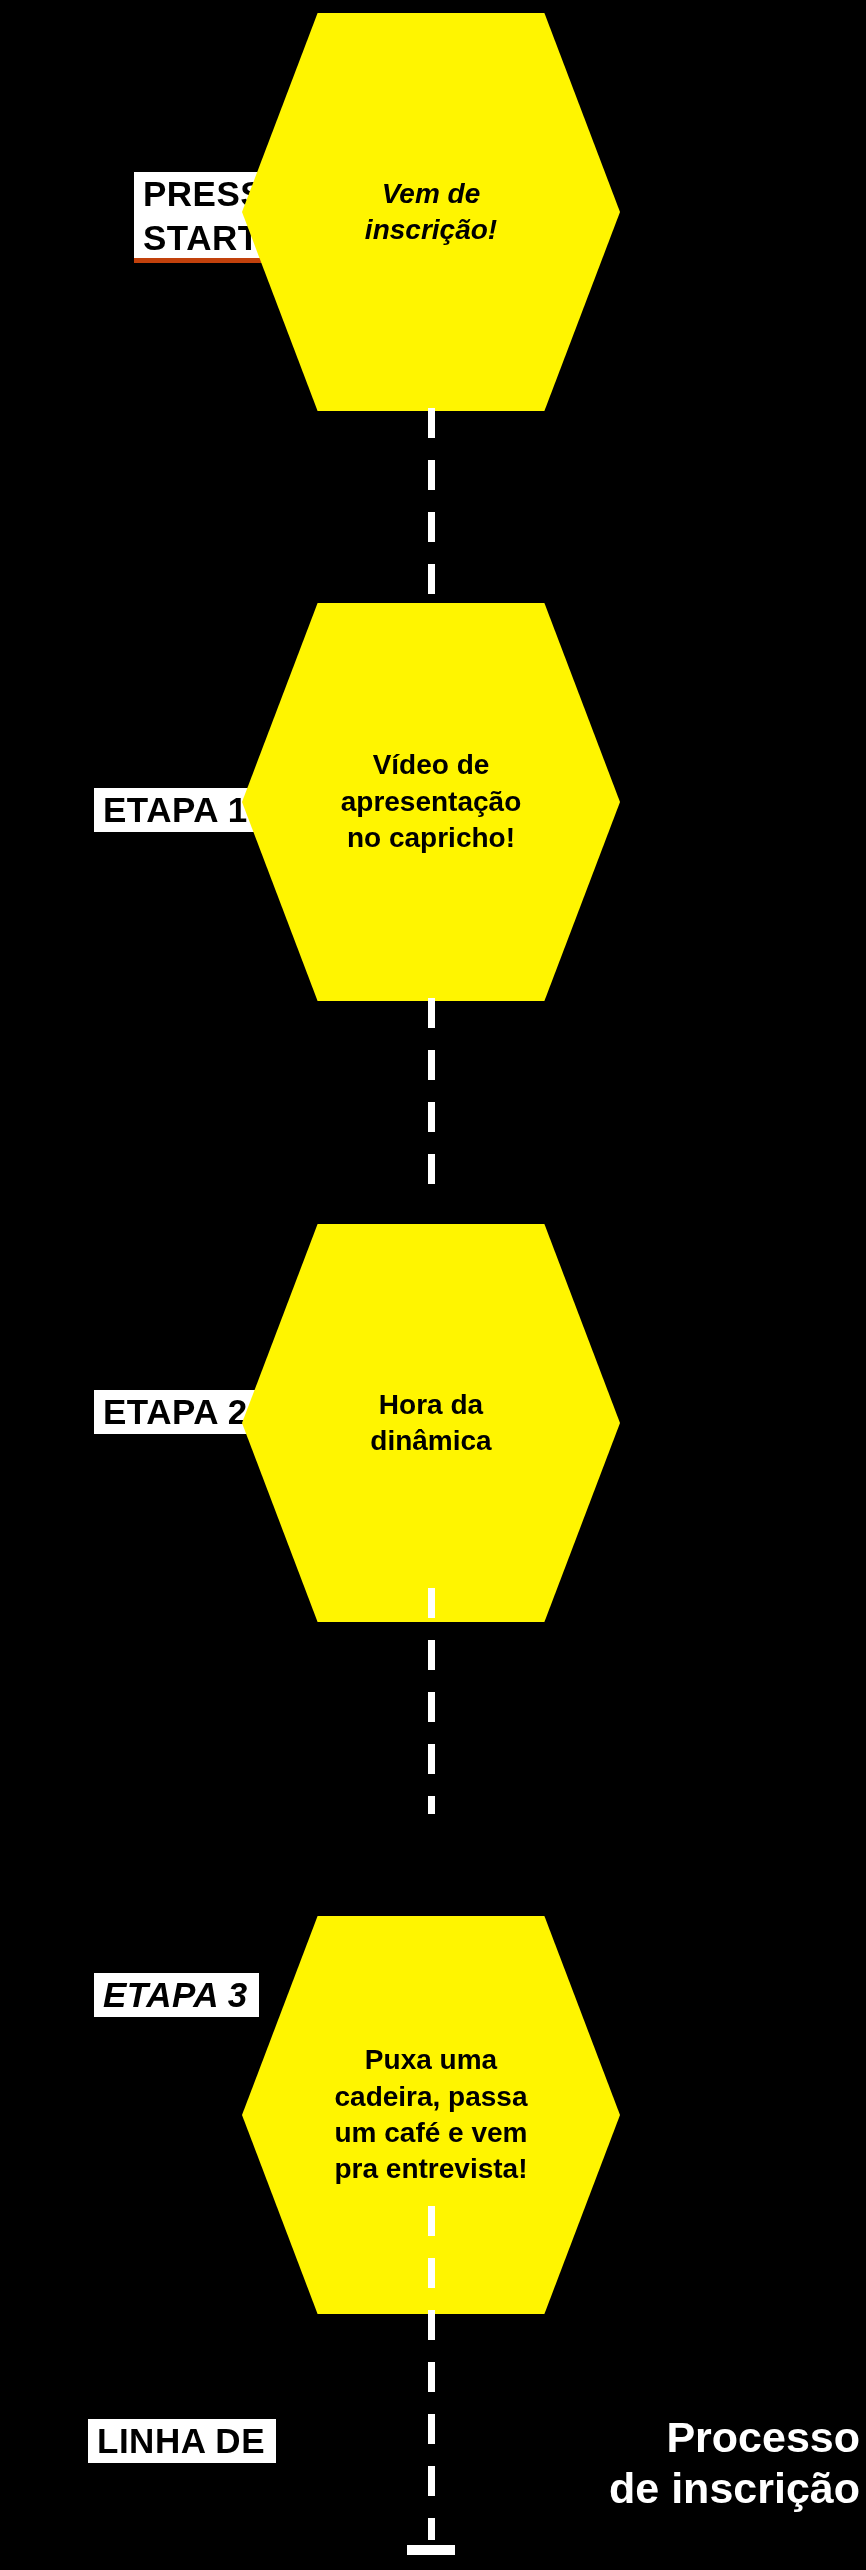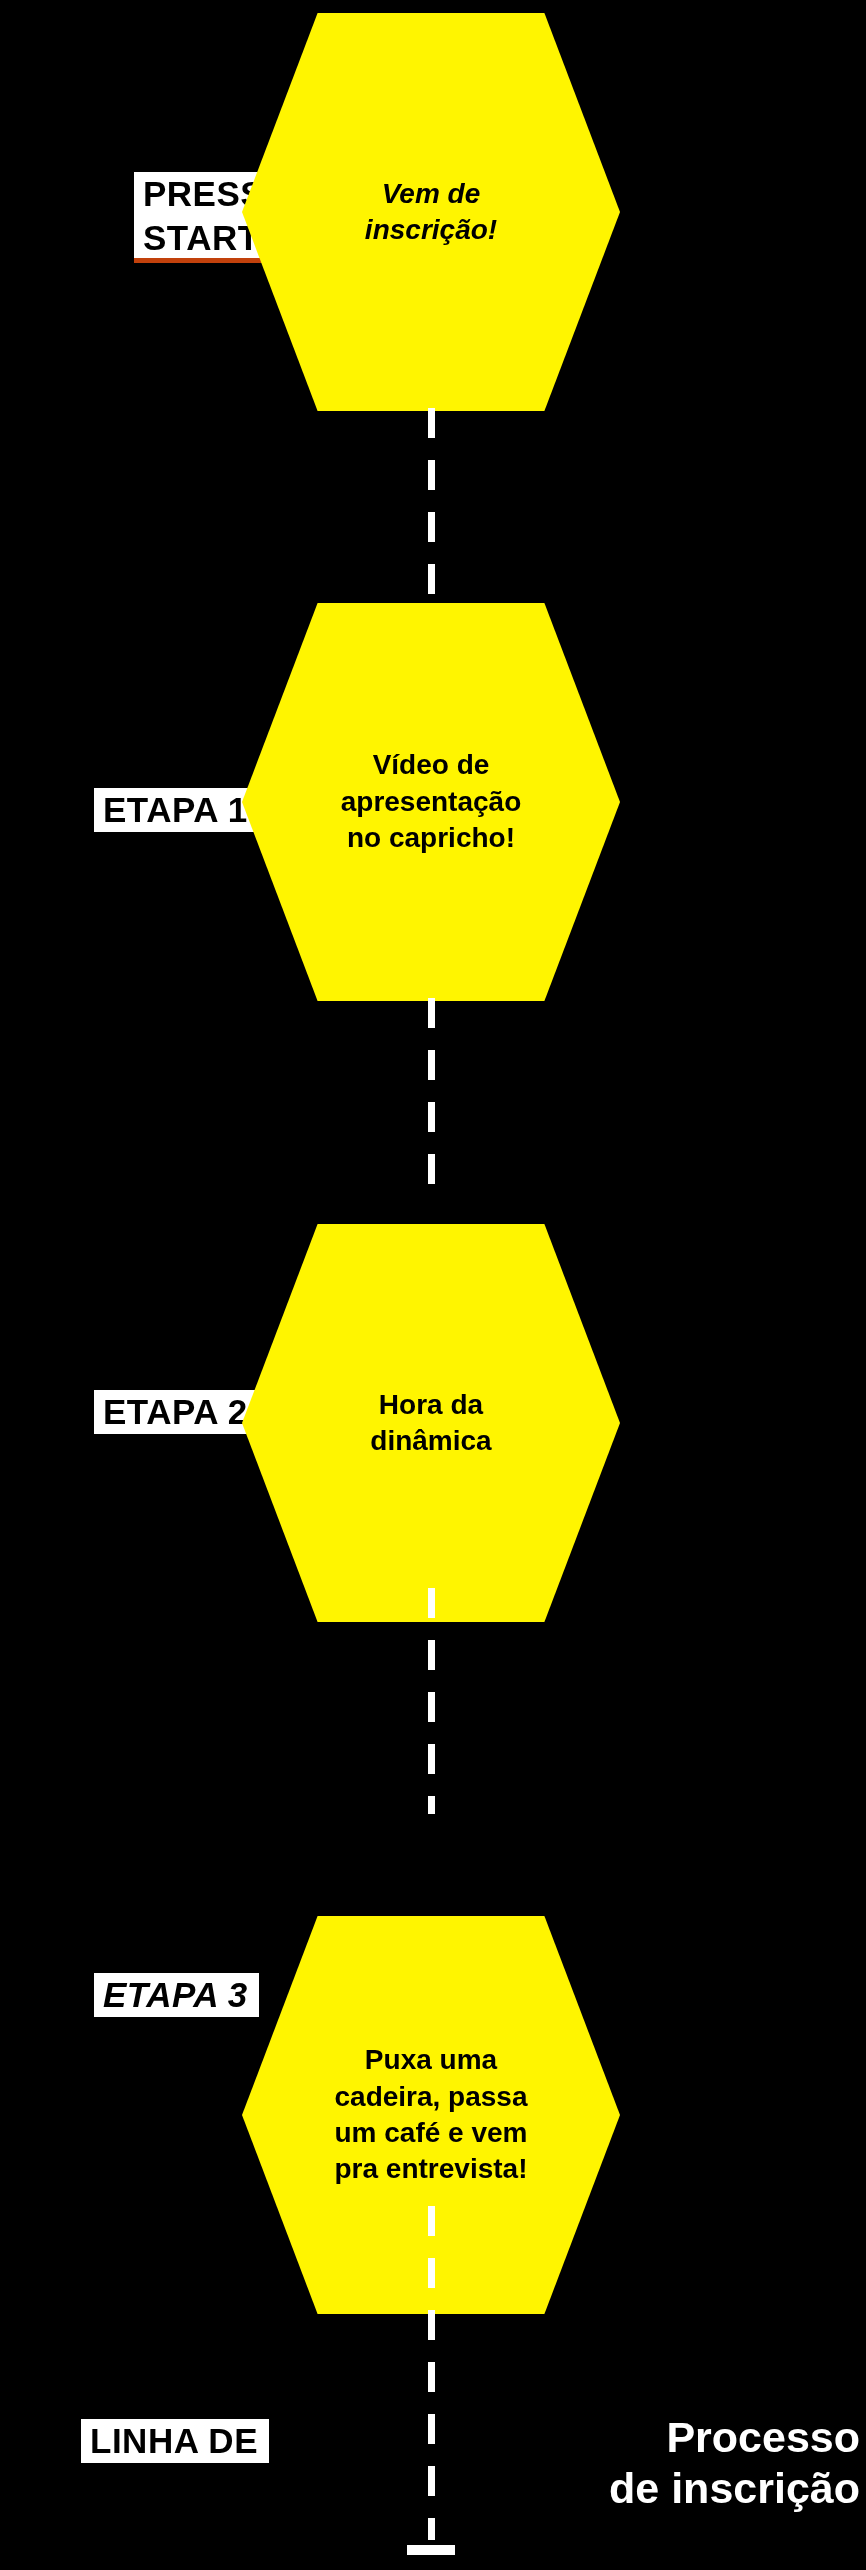--- a/index.html
+++ b/index.html
@@ -91,21 +91,21 @@
   }
   .label-line:empty { display: none; }
   .label-line.underlined {
     border-bottom: 5px solid #c2410c;
     padding-bottom: 3px;
   }
   .label-press-start   { left: 134px; top: 172px; }
   .label-etapa-1       { left: 94px;  top: 788px; }
   .label-etapa-2       { left: 94px;  top: 1390px; justify-content: center; }
   .label-etapa-3       { left: 94px;  top: 1973px; font-style: italic; }
-  .label-linha-chegada { left: 81px;  top: 2419px; align-items: flex-end; }
+  .label-linha-chegada { left: 88px;  top: 2419px; align-items: flex-end; }
 
   
   .title {
     position: absolute;
     right: 6px;
     top: 2412px;
     text-align: right;
     color: var(--title-text, #FFFFFF);
     font-size: 43px;
     font-weight: 700;

